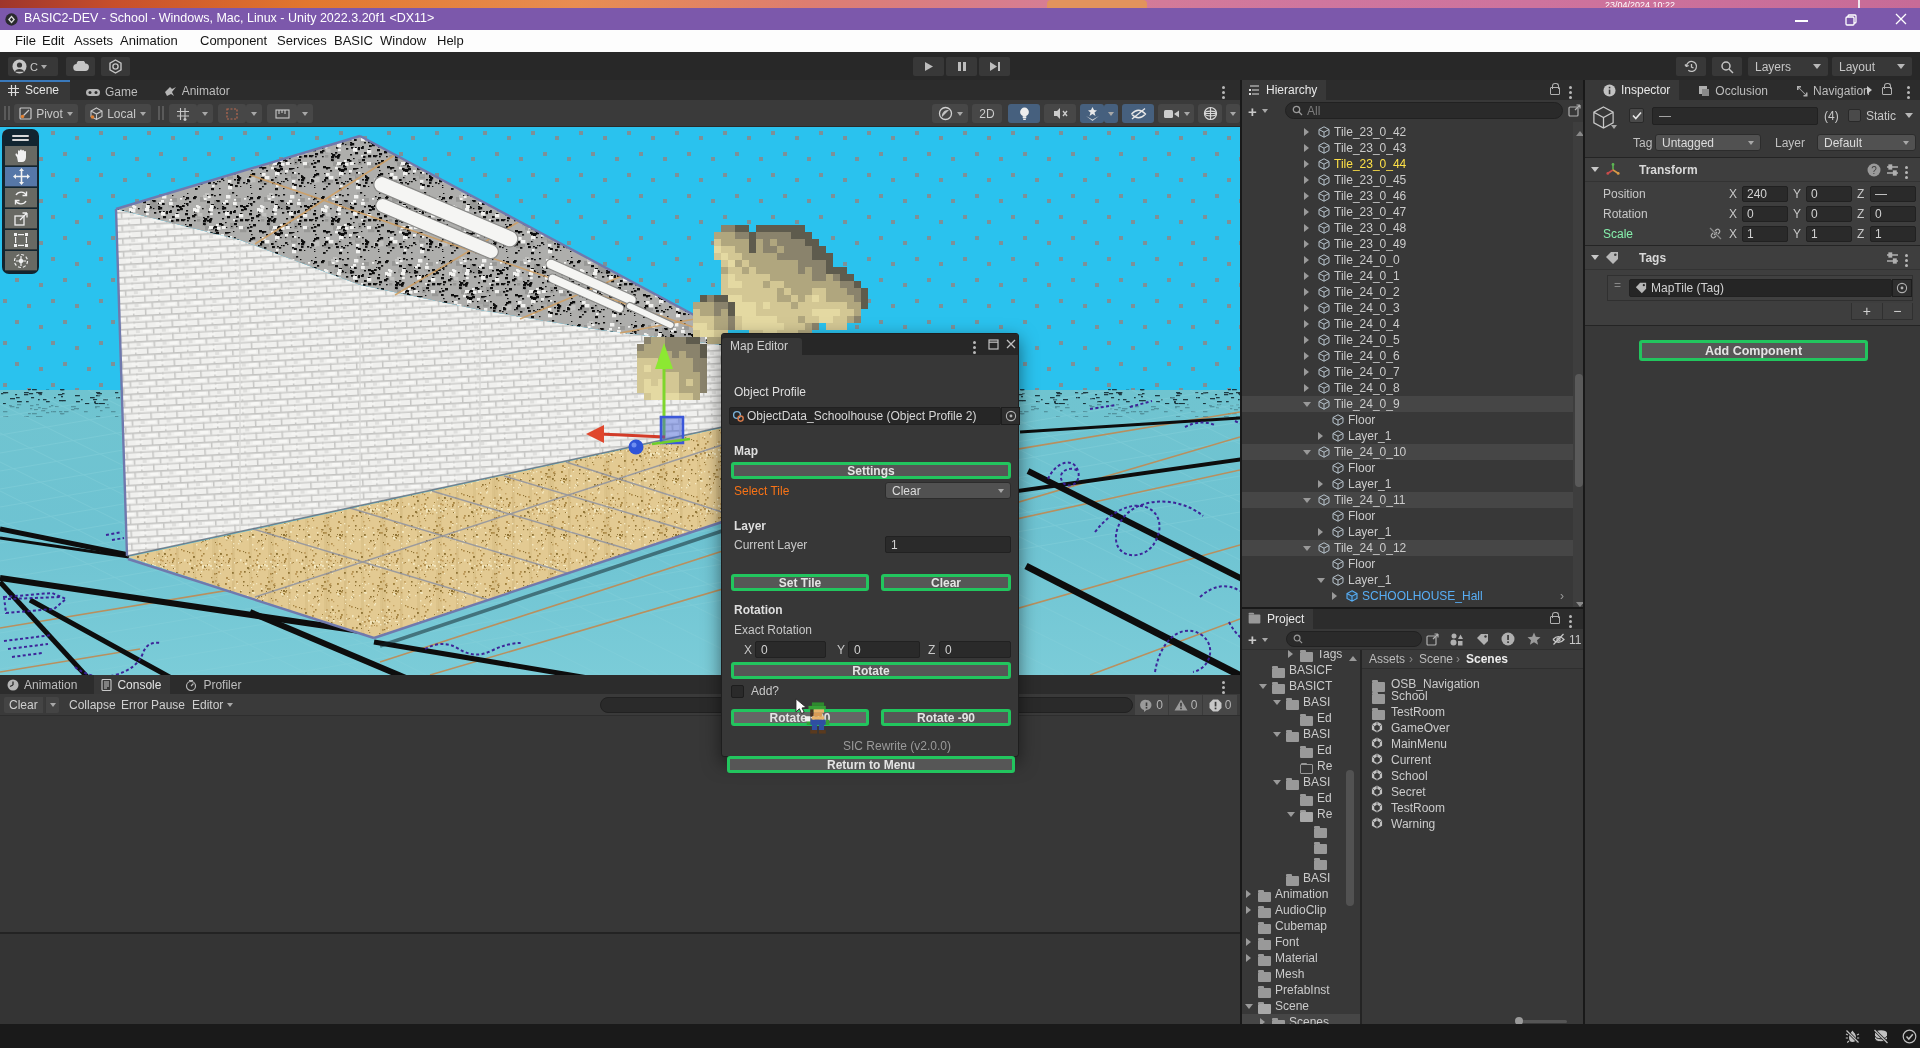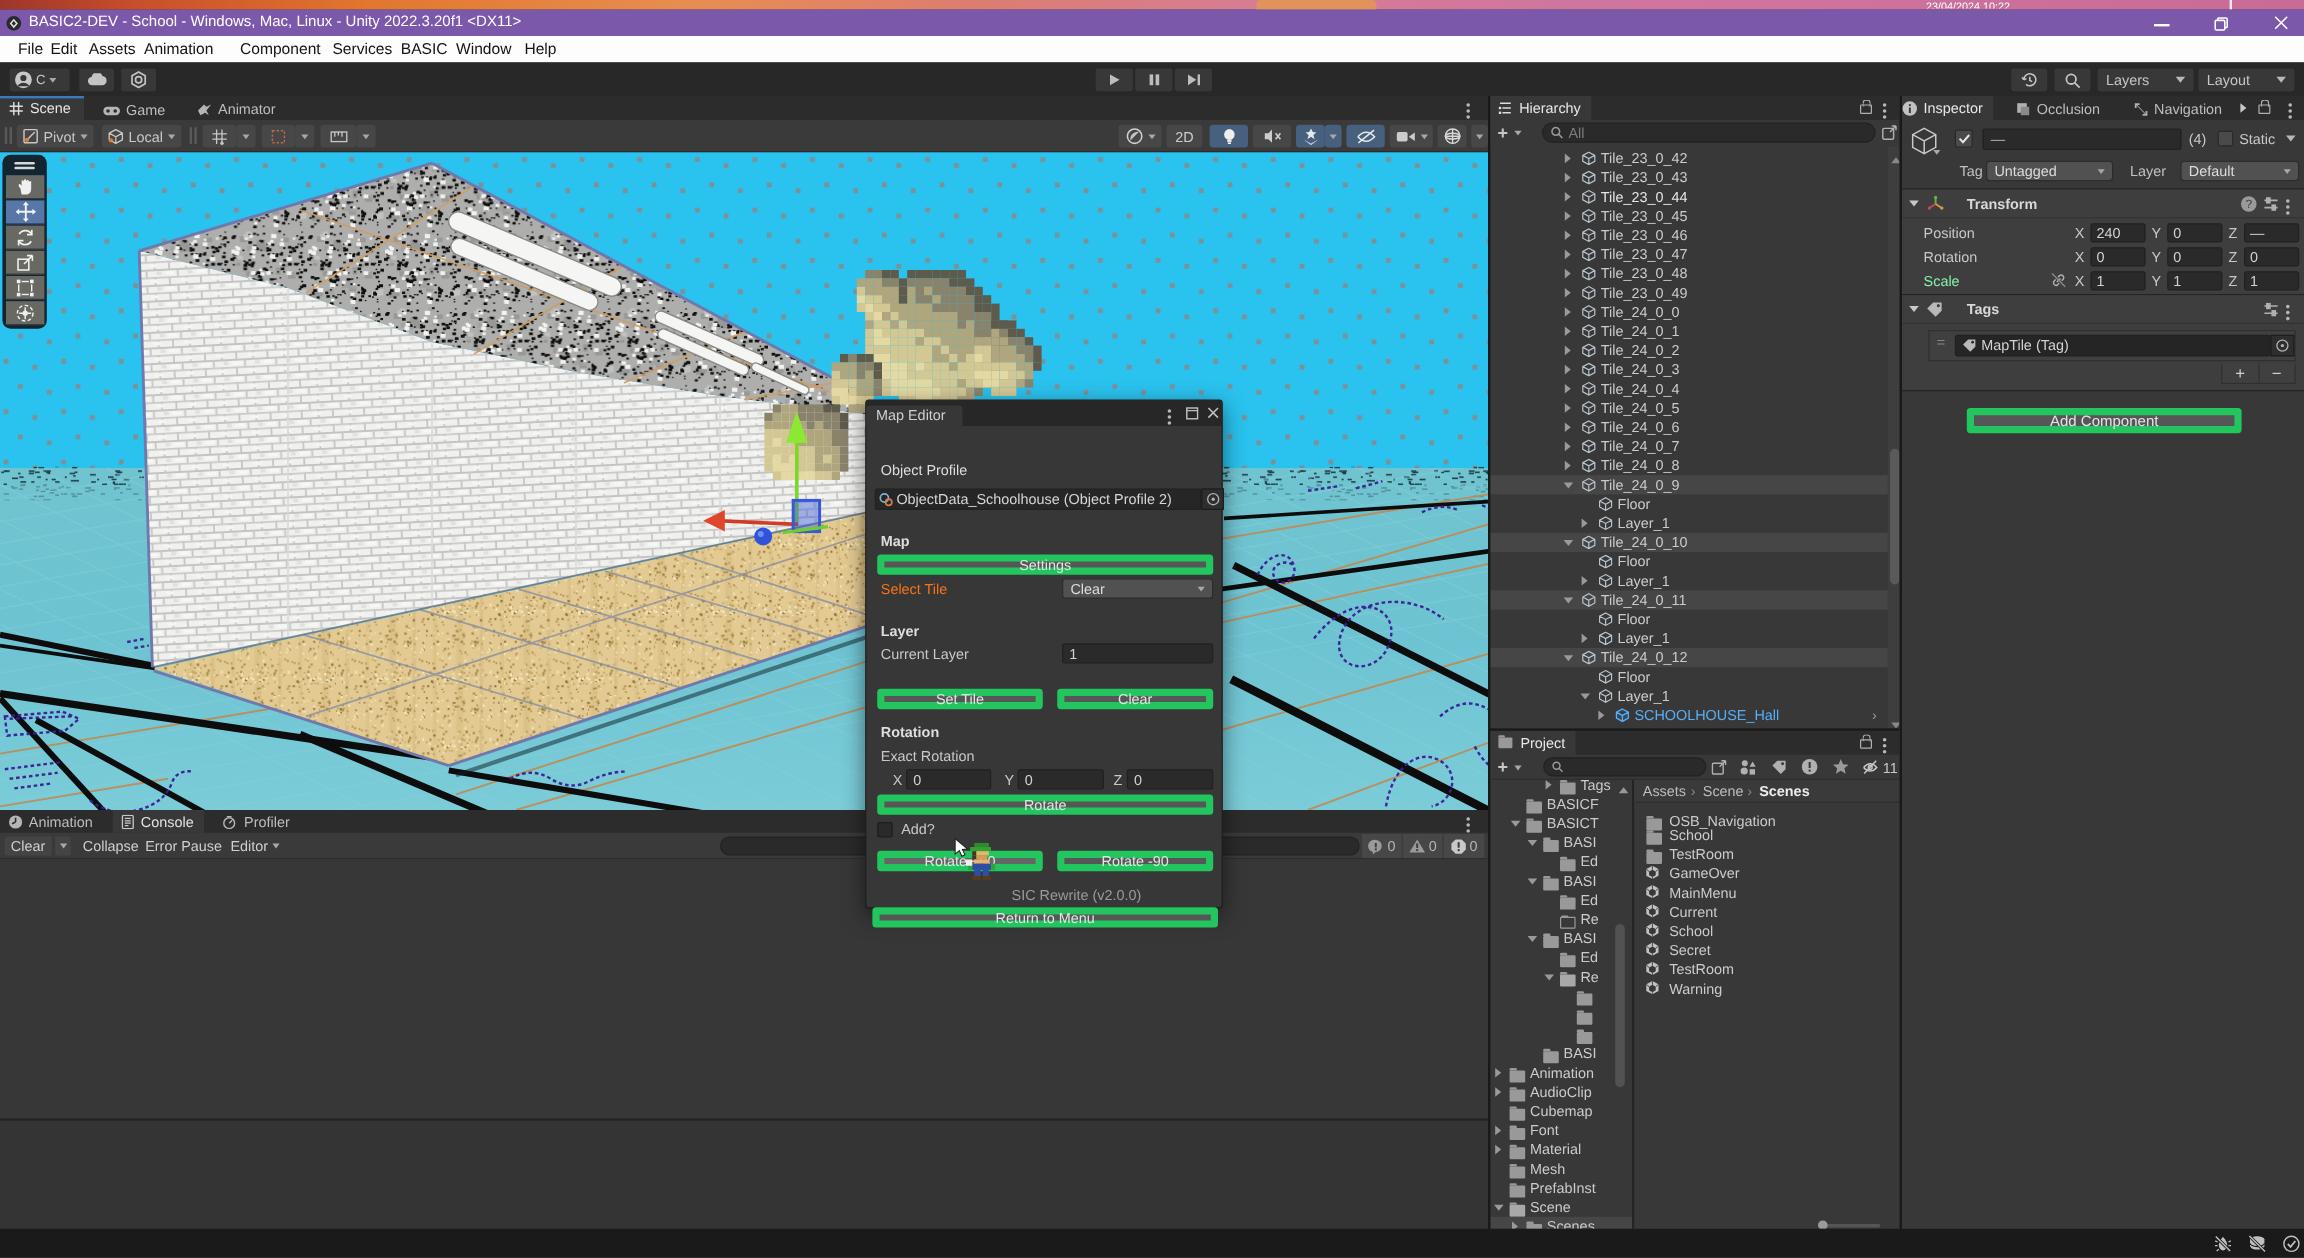--- a/index.html
+++ b/index.html
@@ -12,21 +12,21 @@
 #menu{left:0;top:30px;width:1920px;height:22px;background:#fdfdfd;color:#141414;font-size:13px;}
 #menu span{position:absolute;top:3px;}
 #tbar{left:0;top:52px;width:1920px;height:28px;background:#282828;}
 .tbtn{position:absolute;top:5px;height:19px;background:#383838;border-radius:2px;}
 
 .tabbar{background:#2c2c2c;}
 .tab{height:20px;display:inline-flex;align-items:center;padding:0 9px 0 7px;color:#bdbdbd;position:relative;}
 .tab.on{background:#383838;color:#e6e6e6;}
 .tab.on.focus:before{content:"";position:absolute;left:0;top:0;width:100%;height:2px;background:#3a79bb;}
 .field{background:#2a2a2a;border:1px solid #212121;border-radius:2px;color:#d2d2d2;}
-.btn{background:#565656;border:6px solid #22c55e;border-radius:3px;color:#e4e4e4;display:flex;align-items:center;justify-content:center;}
+.btn{background:#565656;border:3px solid #22c55e;border-radius:3px;color:#e4e4e4;display:flex;align-items:center;justify-content:center;font-weight:bold;}
 .drop{background:#515151;border:1px solid #2c2c2c;border-radius:3px;color:#dcdcdc;}
 .caret{width:0;height:0;border-left:4px solid transparent;border-right:4px solid transparent;border-top:5px solid #b8b8b8;display:inline-block;}
 .carets{width:0;height:0;border-left:3.5px solid transparent;border-right:3.5px solid transparent;border-top:4.5px solid #a8a8a8;display:inline-block;}
 .arrow-r{width:0;height:0;border-top:4px solid transparent;border-bottom:4px solid transparent;border-left:5px solid #9a9a9a;display:inline-block;}
 .arrow-d{width:0;height:0;border-left:4px solid transparent;border-right:4px solid transparent;border-top:5px solid #9a9a9a;display:inline-block;}
 .dots3{display:inline-block;width:3px;}
 .dots3 i,.dots3:before,.dots3:after{content:"";display:block;width:3px;height:3px;border-radius:50%;background:#b8b8b8;margin:2px 0;}
 .lock{display:inline-block;width:10px;height:8px;border:1.4px solid #b0b0b0;border-radius:1px;}
 .lock:before{content:"";position:absolute;left:1px;top:-5px;width:5px;height:5px;border:1.4px solid #b0b0b0;border-bottom:none;border-radius:3px 3px 0 0;}
 
@@ -1498,21 +1498,21 @@
         <span class="abs" style="left:76px;top:2px"><svg class="cube" viewBox="0 0 12 12" fill="none" stroke="#b8c4cd" stroke-width="1">
             <path d="M6,0.8 L11,3.5 V8.5 L6,11.2 L1,8.5 V3.5 Z M1,3.5 L6,6.2 L11,3.5 M6,6.2 V11.2"></path>
           </svg></span>
         <span class="abs" style="left:92px;top:1px;color:#cbcbcb">Tile_23_0_43</span>
       </div>
       <div class="hrow" style="top:34px">
         <span class="arrow-r abs" style="left:62px;top:4px"></span>
         <span class="abs" style="left:76px;top:2px"><svg class="cube" viewBox="0 0 12 12" fill="none" stroke="#b8c4cd" stroke-width="1">
             <path d="M6,0.8 L11,3.5 V8.5 L6,11.2 L1,8.5 V3.5 Z M1,3.5 L6,6.2 L11,3.5 M6,6.2 V11.2"></path>
           </svg></span>
-        <span class="abs" style="left:92px;top:1px;color:#e5e5e5">Tile_23_0_44</span>
+        <span class="abs" style="left:92px;top:1px;color:#fde047">Tile_23_0_44</span>
       </div>
       <div class="hrow" style="top:50px">
         <span class="arrow-r abs" style="left:62px;top:4px"></span>
         <span class="abs" style="left:76px;top:2px"><svg class="cube" viewBox="0 0 12 12" fill="none" stroke="#b8c4cd" stroke-width="1">
             <path d="M6,0.8 L11,3.5 V8.5 L6,11.2 L1,8.5 V3.5 Z M1,3.5 L6,6.2 L11,3.5 M6,6.2 V11.2"></path>
           </svg></span>
         <span class="abs" style="left:92px;top:1px;color:#cbcbcb">Tile_23_0_45</span>
       </div>
       <div class="hrow" style="top:66px">
         <span class="arrow-r abs" style="left:62px;top:4px"></span>
@@ -1934,21 +1934,21 @@
             <path d="M6.5,0.5 V4 M12,3.5 L9.5,5.7 M1,3.5 L3.5,5.7 M6.5,12.5 V10.7" stroke="#383838" stroke-width="0.8"></path>
           </svg></span>
         <span class="abs" style="left:29px;top:1px">Warning</span>
       </div>
       <div class="abs" style="left:395px"></div>
       <div class="abs" style="left:155px;top:370px;width:50px;height:3px;background:#555;border-radius:2px"></div>
       <div class="abs" style="left:153px;top:367px;width:8px;height:8px;background:#9a9a9a;border-radius:50%"></div>
     </div>
   </div>
 <div class="abs" style="left:1583px;top:80px;width:337px;height:944px;background:#383838;border-left:2px solid #191919">
-    <div class="tabbar" style="height:20px;position:relative"><div class="tab on" style="padding-left:0">
+    <div class="tabbar" style="height:20px;position:relative"><div class="tab on" style="padding-left:18px">
         <svg width="13" height="13" viewBox="0 0 14 14">
           <circle cx="7" cy="7" r="6.5" fill="#c2c2c2"></circle>
           <rect x="6.2" y="6" width="1.7" height="5" fill="#383838"></rect>
           <rect x="6.2" y="3" width="1.7" height="1.7" fill="#383838"></rect>
         </svg>
         <span style="margin-left:5px;color:#e8e8e8">Inspector</span>
       </div><div class="tab" style="margin-left:12px">
         <svg width="12" height="12" viewBox="0 0 12 12" fill="#b0b0b0">
           <rect x="1" y="1" width="8" height="8"></rect>
           <rect x="4" y="4" width="7" height="7" fill="#8a8a8a"></rect>

